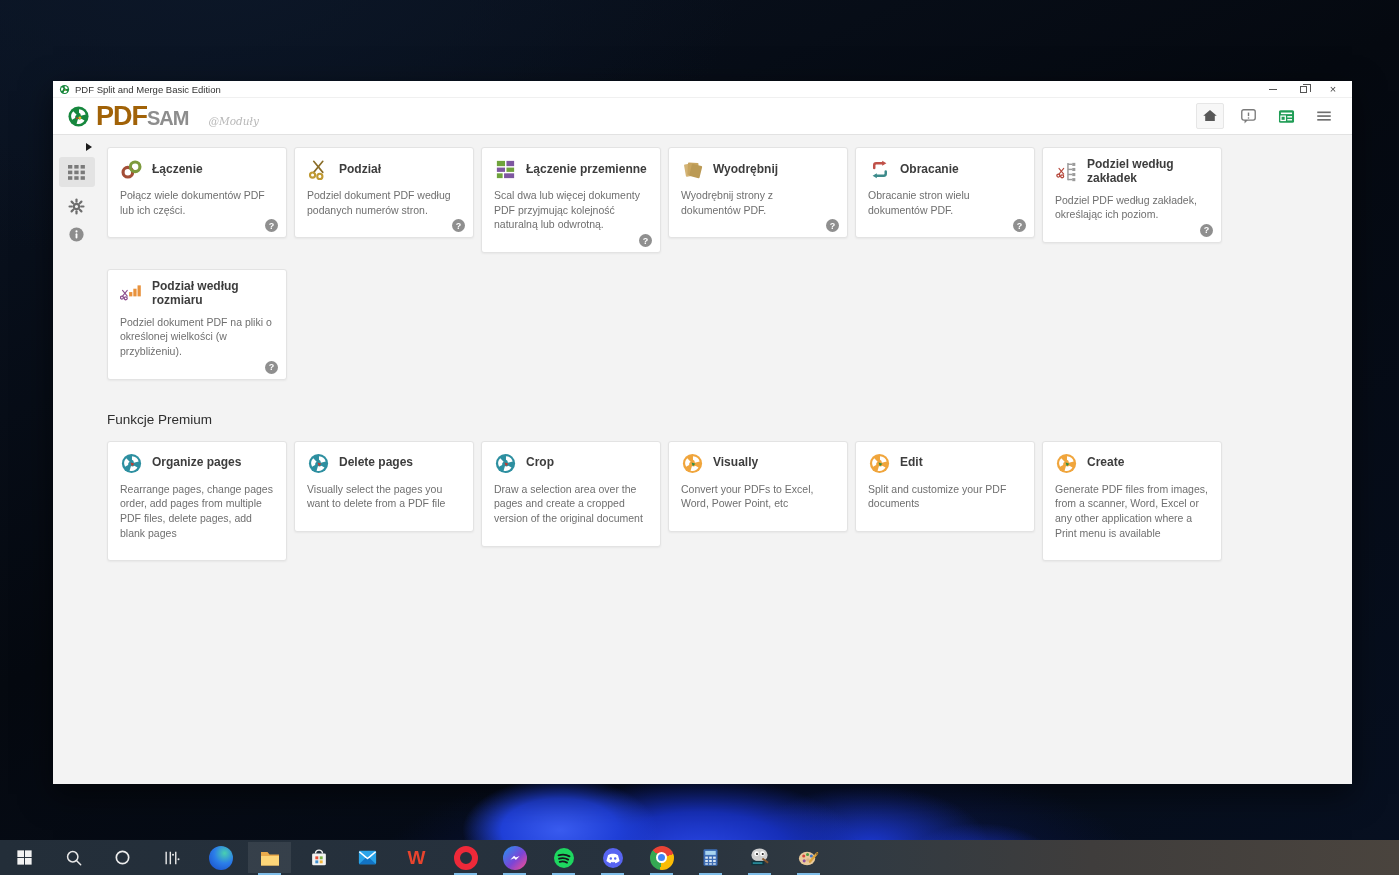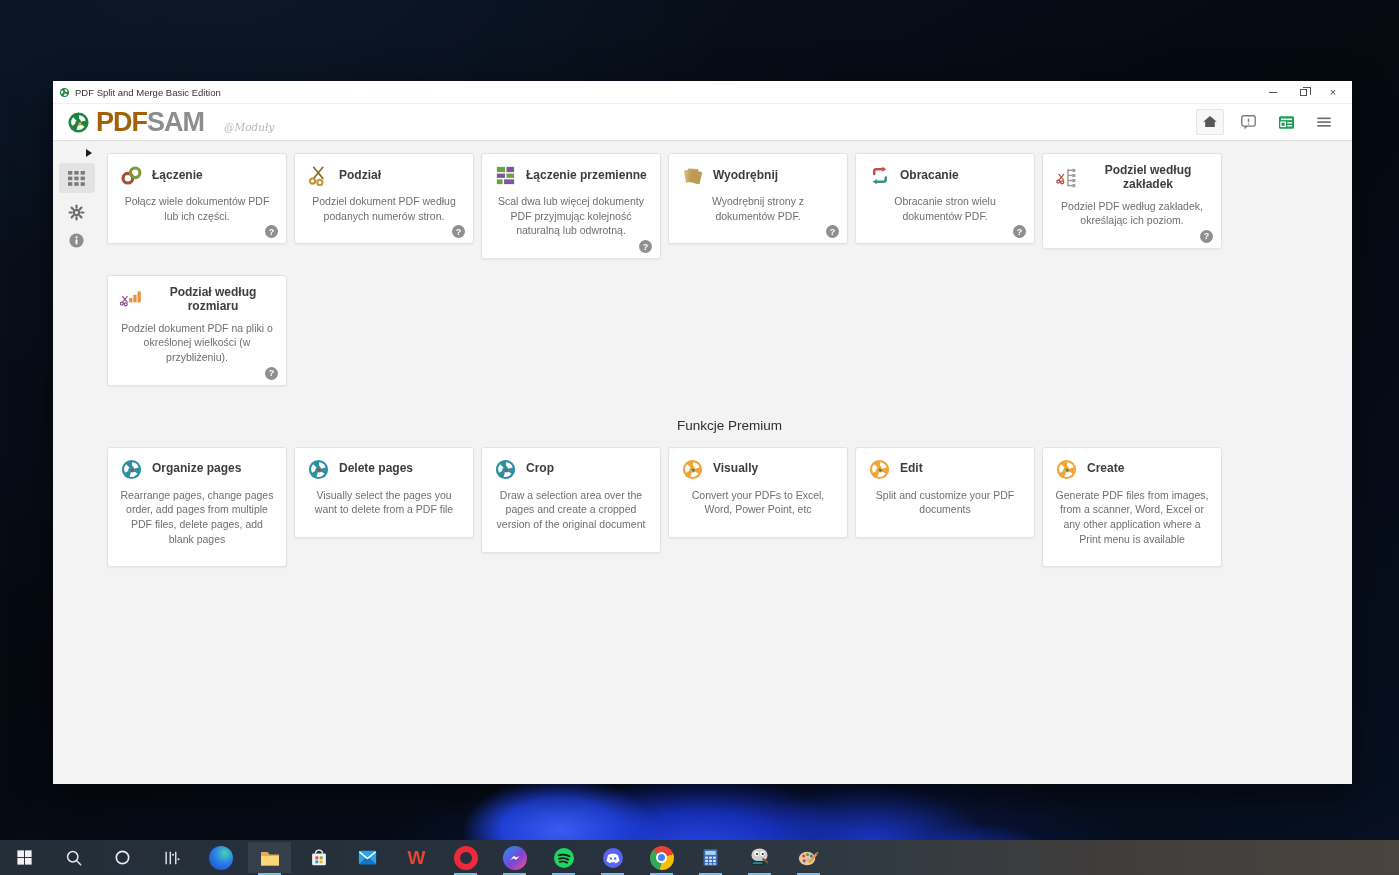--- a/index.html
+++ b/index.html
@@ -24,46 +24,46 @@
   }
 
   
   .app-window {
     position:absolute; left:53px; top:81px; width:1299px; height:703px;
     background:#f3f3f3;
     box-shadow:0 10px 30px rgba(0,0,0,.55);
     display:flex; flex-direction:column;
   }
   .titlebar {
-    height:23px; background:#fff; display:flex; align-items:center;
+    height:17px; background:#fff; display:flex; align-items:center;
     padding:0 4px 0 6px; flex:0 0 auto; border-bottom:1px solid #f0f0f0;
   }
   .titlebar .t-icon { width:11px; height:11px; display:inline-flex; }
   .titlebar .t-text { font-size:9.5px; color:#333; margin-left:5px; flex:1; white-space:nowrap; }
   .win-btn { width:30px; height:16px; display:flex; align-items:center; justify-content:center; color:#444; }
   .min-line { width:8px; height:1px; background:#555; display:inline-block; }
   .restore-sq { width:7px; height:7px; border:1px solid #555; position:relative; display:inline-block; background:#fff; }
   .restore-sq::before { content:""; position:absolute; left:2px; top:-3px; width:7px; height:7px; border:1px solid #555; border-bottom:none; border-left:none; }
   .wb-close span { font-size:11px; line-height:1; color:#444; }
 
   .app-header {
     height:37px; background:#fff; border-bottom:1px solid #e2e2e2;
     display:flex; align-items:center; padding:0 14px; flex:0 0 auto;
   }
   .logo-wrap { display:flex; align-items:baseline; }
   .logo-circle { width:23px; height:23px; align-self:center; margin-right:6px; display:inline-flex; }
   .logo-primary { font-size:27px; font-weight:800; color:#a16207; letter-spacing:-1px; }
-  .logo-secondary { font-size:27px; font-weight:800; color:#8d8d8d; letter-spacing:-1px; }
+  .logo-secondary { font-size:20px; font-weight:800; color:#8d8d8d; letter-spacing:-1px; }
   .logo-suffix { font-family:"DejaVu Serif", serif; font-style:italic; font-size:10.5px; color:#b8b8b8; margin-left:20px; }
   .header-right { margin-left:auto; display:flex; align-items:center; gap:10px; }
   .hicon { width:28px; height:26px; display:flex; align-items:center; justify-content:center; border-radius:2px; }
   .hicon.selected { background:#f7f7f7; border:1px solid #e6e6e6; }
 
   
-  .main-area { flex:1; display:flex; min-height:0;text-align:center; }
+  .main-area { flex:1; display:flex; min-height:0; }
   .sidebar { width:47px; flex:0 0 auto; display:flex; flex-direction:column; align-items:center; padding-top:8px; }
   .sb-arrow { align-self:flex-end; margin-right:8px; margin-bottom:6px; width:0; height:0; border-top:4px solid transparent; border-bottom:4px solid transparent; border-left:6px solid #1b1b1b; }
   .sb-item { display:flex; align-items:center; justify-content:center; margin-bottom:10px; }
   .sb-grid-box { width:36px; height:30px; background:#e3e3e3; border-radius:3px; display:flex; align-items:center; justify-content:center; }
 
   .content { flex:1; padding:12px 0 0 7px; overflow:hidden; }
   .card-grid { display:grid; grid-template-columns:repeat(6,180px); column-gap:7px; row-gap:16px; align-items:start; }
   .card {
     position:relative; background:#fff; border:1px solid #e3e3e3; border-radius:3px;
     padding:10px 12px 20px 12px; box-shadow:0 1px 2px rgba(0,0,0,.05); cursor:default;

